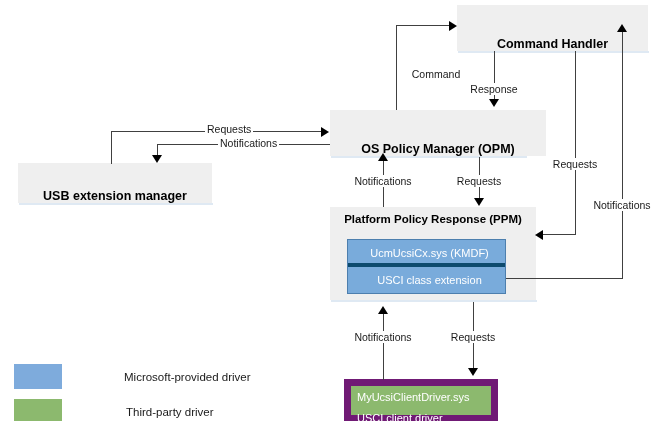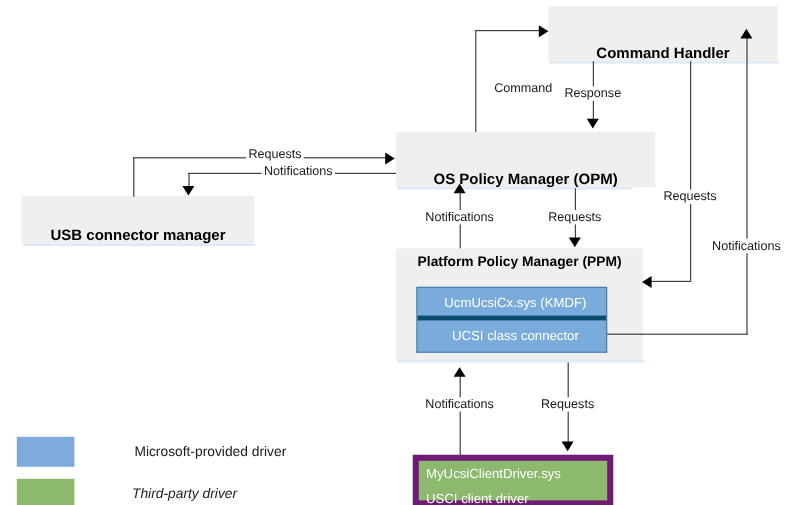--- a/index.html
+++ b/index.html
@@ -89,24 +89,24 @@
     color: #ffffff;
     white-space: nowrap;
   }
   .drv-line.top {
     border-bottom: 4px solid #0c4a6e;
   }
   
   #client-driver-block {
     position: absolute;
     left: 344px; top: 379px;
-    width: 167px; height: 43px;
+    width: 154px; height: 43px;
     box-sizing: border-box;
     background: #8CB96E;
-    border: 5px solid #701a75;
+    border: 7px solid #701a75;
   }
   #client-driver-block .drv-line {
     height: 21px;
     line-height: 21px;
     border: none;
   }
 
   
   .ln {
     position: absolute;
@@ -159,50 +159,50 @@
   }
   .legend-swatch {
     width: 48px; height: 25px;
     box-sizing: border-box;
   }
   .legend-label {
     font-size: 11.5px;
     color: #1a1a1a;
     white-space: nowrap;
   }
-  #legend-row-ms { left: 14px; top: 9px; }
+  #legend-row-ms { left: 14px; top: 9px; gap: 12px; }
   #legend-row-ms .legend-label { margin-left: 50px; }
   #legend-row-tp { left: 14px; top: 44px; }
-  #legend-row-tp .legend-label { margin-left: 48px; font-style: italic; }
+  #legend-row-tp .legend-label { margin-left: 64px; }
 </style>
 </head>
 <body>
 
 <div id="canvas">
 
   <div class="box" id="command-handler">
     <span class="box-title">Command Handler</span>
   </div>
   <div class="shadow-edge" style="left:458px; top:51px; width:191px;"></div>
 
   <div class="box" id="opm">
     <span class="box-title">OS Policy Manager (OPM)</span>
   </div>
   <div class="shadow-edge" style="left:331px; top:156px; width:196px;"></div>
 
   <div class="box" id="usb-connector-manager">
-    <span class="box-title">USB connector manager</span>
+    <span class="box-title">USB extension manager</span>
   </div>
   <div class="shadow-edge" style="left:19px; top:203px; width:194px;"></div>
 
   <div class="box" id="ppm">
-    <div id="ppm-title">Platform Policy Manager (PPM)</div>
+    <div id="ppm-title">Platform Policy Response (PPM)</div>
     <div id="ucmucsicx-block">
       <div class="drv-line top">UcmUcsiCx.sys (KMDF)</div>
-      <div class="drv-line">UCSI class connector</div>
+      <div class="drv-line">USCI class extension</div>
     </div>
   </div>
   <div class="shadow-edge" style="left:331px; top:300px; width:206px;"></div>
 
   <div id="client-driver-block">
     <div class="drv-line" style="margin-top:1px;">MyUcsiClientDriver.sys</div>
     <div class="drv-line">USCI client driver</div>
   </div>
 
   <div class="ln v" style="left:111px; top:131px; height:33px;"></div>
@@ -215,21 +215,21 @@
   <div class="arrow down" style="left:152px; top:155px;"></div>
   <div class="edge-label" style="left:218px; top:137px;">Notifications</div>
 
   <div class="ln v" style="left:396px; top:25px; height:85px;"></div>
   <div class="ln h" style="left:396px; top:25px; width:57px;"></div>
   <div class="arrow right" style="left:449px; top:21px;"></div>
   <div class="edge-label" style="left:396px; top:68px; transform:translateX(-50%);margin-left:40px;">Command</div>
 
   <div class="ln v" style="left:494px; top:51px; height:50px;"></div>
   <div class="arrow down" style="left:489px; top:99px;"></div>
-  <div class="edge-label" style="left:494px; top:72px; transform:translateX(-50%);">Response</div>
+  <div class="edge-label" style="left:494px; top:83px; transform:translateX(-50%);">Response</div>
 
   <div class="ln v" style="left:383px; top:159px; height:48px;"></div>
   <div class="arrow up" style="left:378px; top:153px;"></div>
   <div class="edge-label" style="left:383px; top:175px; transform:translateX(-50%);">Notifications</div>
 
   <div class="ln v" style="left:479px; top:157px; height:44px;"></div>
   <div class="arrow down" style="left:474px; top:198px;"></div>
   <div class="edge-label" style="left:479px; top:175px; transform:translateX(-50%);">Requests</div>
 
   <div class="ln v" style="left:575px; top:51px; height:183px;"></div>

